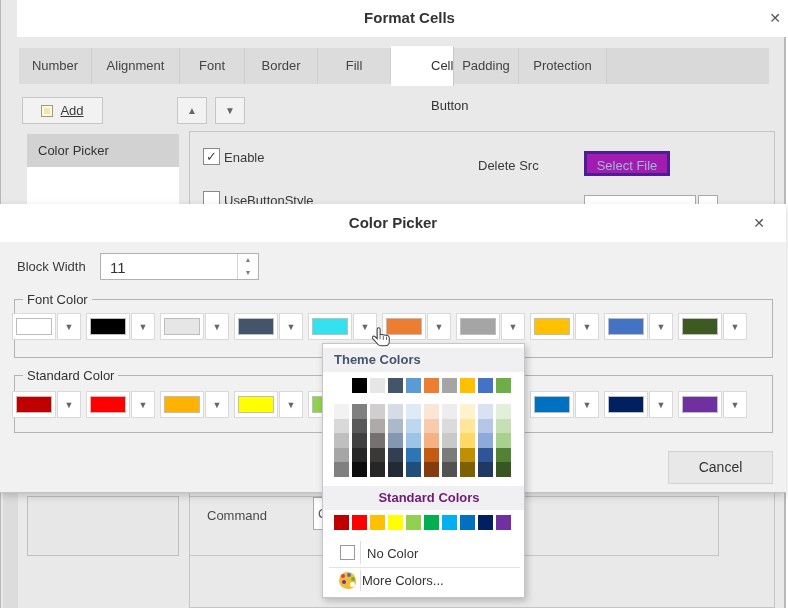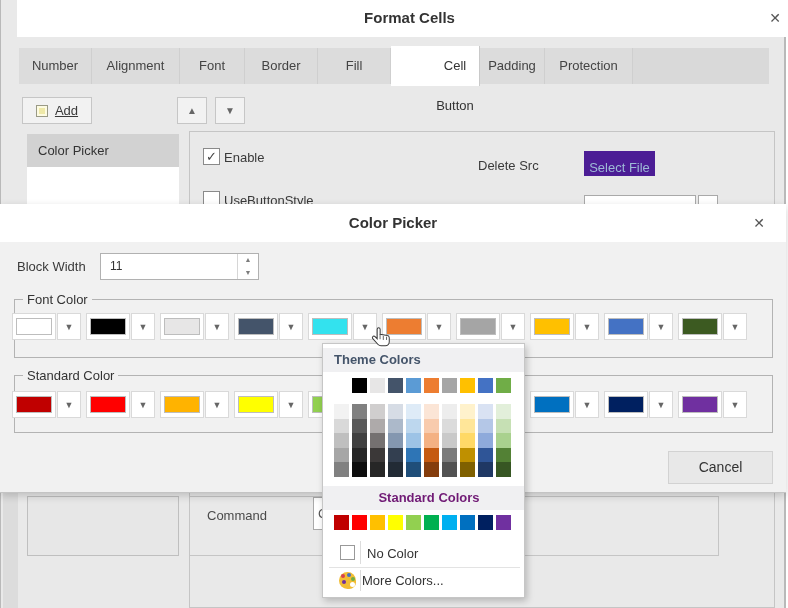--- a/index.html
+++ b/index.html
@@ -29,37 +29,37 @@
   .arrow-glyph { font-size:10px; color:#666; }
 
   .fc-list { left:26px; top:134px; width:152px; height:71px; background:#fff; }
   .fc-list-sel { left:0; top:0; width:152px; height:33px; background:#d2d2d2; font-size:13px;
                  line-height:33px; padding-left:11px; color:#333; }
   .fc-panel { left:188px; top:131px; width:586px; height:477px; border:1px solid #c5c5c5; }
 
   .checkbox { width:17px; height:17px; background:#fff; border:1px solid #8a8a8a; font-size:13px;
               line-height:15px; text-align:center; color:#444; }
   .lbl13 { font-size:13px; color:#3a3a3a; white-space:nowrap; }
-  .btn-disabled { left:583px; top:151px; width:71px; height:25px; background:#4c1d95; border:5px solid #4c1d95;
+  .btn-disabled { left:583px; top:151px; width:86px; height:25px; background:#a21caf; border:3px solid #4c1d95;
                   font-size:13px; color:#9db9d6; text-align:center; line-height:23px; }
   .partial-box { background:#fff; border:1px solid #a9a9a9; }
 
   
   .fc-strip { left:2px; top:492px; width:15px; height:116px; background:#dcdcdc; }
   .fc-bbox-left { left:26px; top:496px; width:152px; height:60px; background:#e7e7e7; border:1px solid #bfbfbf; }
   .fc-bbox-mid { left:188px; top:496px; width:530px; height:60px; border:1px solid #c5c5c5; }
   .cmd-combo { left:312px; top:497px; width:150px; height:33px; font-size:13px; color:#555;
                padding:8px 0 0 4px; overflow:hidden; }
 
   
   .cp-dialog { left:0; top:204px; width:786px; height:289px; background:#f1f1f1; z-index:10;
                border-bottom:1px solid #c4c4c4; box-shadow:0 3px 8px rgba(0,0,0,.18); }
   .cp-titlebar { left:0; top:0; width:786px; height:38px; background:#fff; }
   .spin-ctl { left:100px; top:49px; width:159px; height:27px; background:#fff; border:1px solid #b1b1b1; display:flex; }
-  .spin-val { flex:1; font-size:12px; color:#333; padding:5px 0 0 9px; }
+  .spin-val { flex:1; font-size:15px; color:#333; padding:5px 0 0 9px; }
   .spin-col { width:21px; border-left:1px solid #d6d6d6; display:flex; flex-direction:column; }
   .spin-col span { flex:1; font-size:7px; color:#7d7d7d; text-align:center; line-height:12px; }
   fieldset.grp { position:absolute; left:14px; width:759px; height:66px; border:1px solid #b3b3b3; background:transparent; }
   fieldset.grp legend { font-size:13px; color:#333; margin-left:8px; padding:0 4px; }
   .combo-row { position:absolute; left:12px; display:flex; gap:5px; }
   .swatch-combo { width:69px; height:27px; display:flex; }
   .sc-color { width:44px; height:27px; background:#fff; border:1px solid #d9d9d9; display:flex;
               align-items:center; justify-content:center; }
   .sc-color > div { width:36px; height:17px; border:1px solid #bdbdbd; }
   .sc-arrow { width:24px; height:27px; margin-left:1px; background:#fff; border:1px solid #d9d9d9;
@@ -104,26 +104,26 @@
       <div class="dlg-title">Format Cells</div>
       <div class="abs close-btn">✕</div>
     </div>
 
     <div class="abs fc-tabstrip" id="fc-tabs">
         <div class="tab" style="width: 73px;">Number</div>
         <div class="tab" style="width: 88px;">Alignment</div>
         <div class="tab" style="width: 65px;">Font</div>
         <div class="tab" style="width: 73px;">Border</div>
         <div class="tab" style="width: 73px;">Fill</div>
-        <div class="tab active" style="width: 89px; padding-left: 40px;">Cell Button</div>
+        <div class="tab active" style="width: 63px; padding-left: 40px;">Cell Button</div>
         <div class="tab" style="width: 65px;">Padding</div>
         <div class="tab" style="width: 88px;">Protection</div>
       </div>
 
-    <div class="abs tb-btn" style="left:21px; width:70px;text-decoration:underline;">
+    <div class="abs tb-btn" style="left:21px; width:81px;text-decoration:underline;">
       <span class="mini-ico"></span>
       <span>Add</span>
     </div>
     <div class="abs tb-btn" style="left:176px; width:30px;">
       <span class="arrow-glyph">▲</span>
     </div>
     <div class="abs tb-btn" style="left:214px; width:30px;">
       <span class="arrow-glyph">▼</span>
     </div>
 

